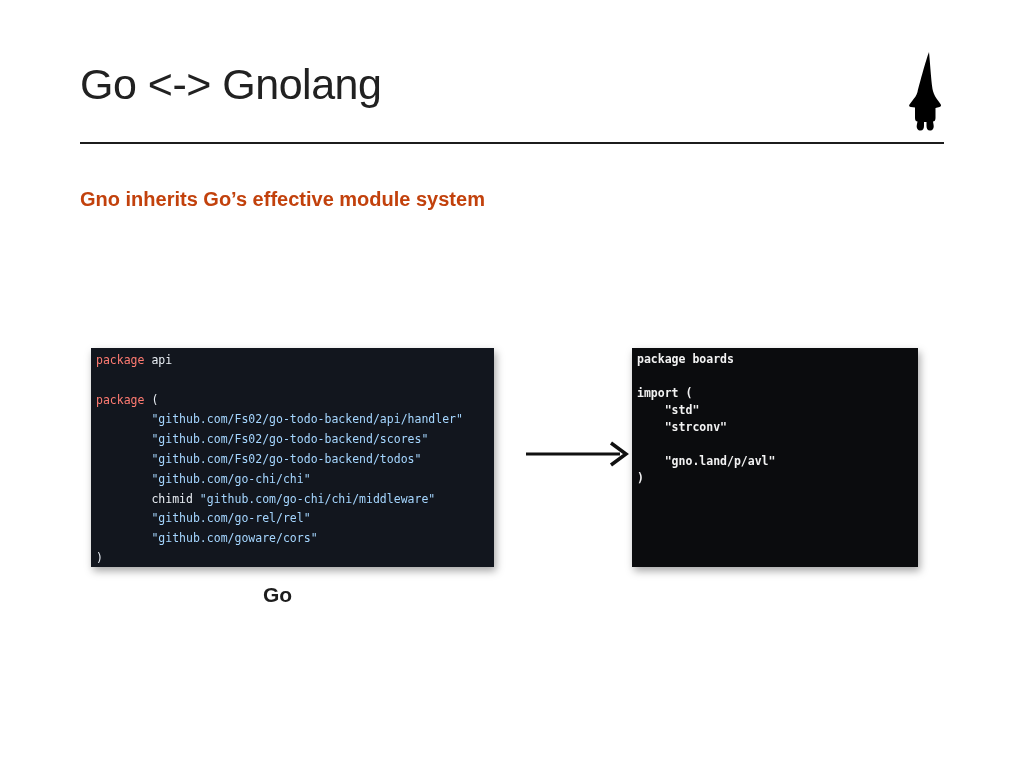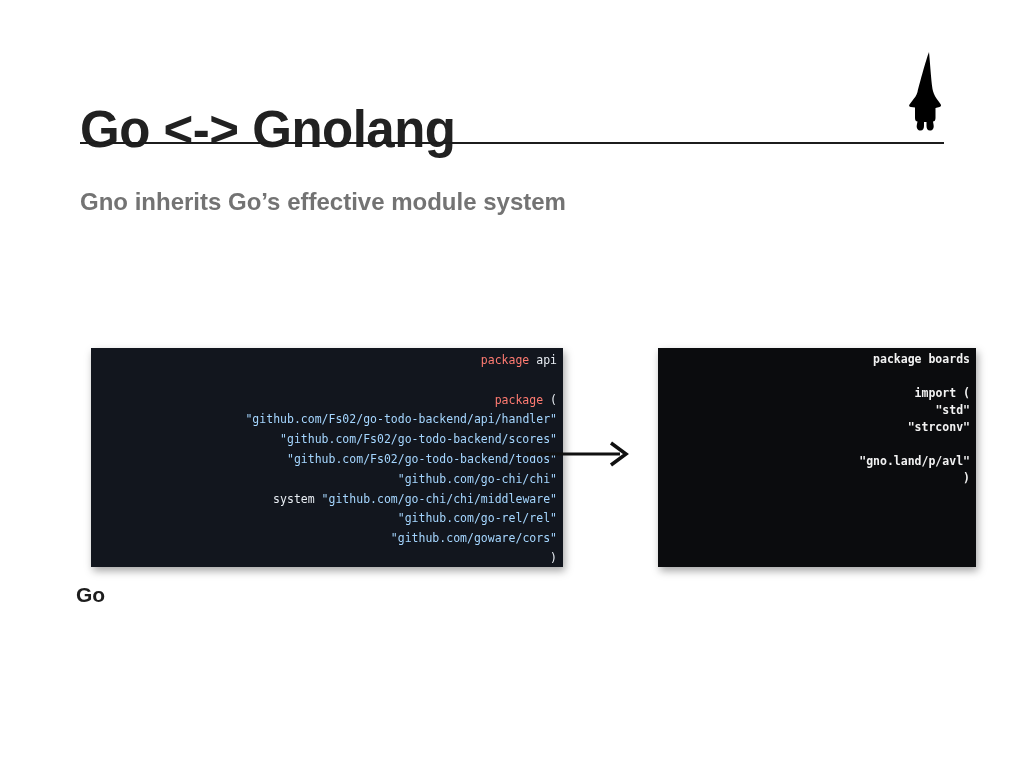--- a/index.html
+++ b/index.html
@@ -8,26 +8,25 @@
     width: 1024px;
     height: 768px;
     background: #ffffff;
     overflow: hidden;
     font-family: "Liberation Sans", sans-serif;
   }
   .page-title {
     position: absolute;
     left: 80px;
     top: 60px;
-    font-size: 51px;
-    font-weight: 700;
+    font-size: 43px;
+    font-weight: 400;
     letter-spacing: -0.5px;
     color: var(--title-text, #212121);
     white-space: nowrap;
-    margin-top: 40px;
   }
   .title-divider {
     position: absolute;
     left: 80px;
     top: 142px;
     width: 864px;
     height: 2px;
     background: #1c1c1c;
   }
   .gnome-logo {
@@ -35,52 +34,50 @@
     left: 903px;
     top: 52px;
     width: 44px;
     height: 80px;
   }
   .gnome-logo svg { width: 100%; height: 100%; }
   .slide-subtitle {
     position: absolute;
     left: 80px;
     top: 188px;
-    font-size: 24px;
+    font-size: 20px;
     font-weight: 700;
-    color: #737373;
+    color: #c2410c;
     white-space: nowrap;
   }
   .code-block {
     position: absolute;
     top: 348px;
     height: 219px;
     box-sizing: border-box;
     padding: 3px 6px 0 5px;
     overflow: hidden;
     box-shadow: 2px 4px 8px rgba(0, 0, 0, 0.35);
     font-family: "DejaVu Sans Mono", monospace;
     font-size: 11.5px;
   }
   .code-block.code-left {
     left: 91px;
-    width: 472px;
+    width: 403px;
     background: var(--left-bg, #12161e);
     color: var(--left-text, #e8edf3);
     line-height: 19.8px;
-    text-align: right;
   }
   .code-block.code-right {
-    left: 658px;
-    width: 318px;
+    left: 632px;
+    width: 286px;
     background: var(--right-bg, #0b0c0e);
     color: var(--right-text, #f2f2f2);
     font-weight: 700;
     line-height: 17px;
-    text-align: right;
   }
   .code-line { white-space: pre; }
   .code-left .tok-kw  { color: var(--kw, #ff7b72); }
   .code-left .tok-str { color: var(--str, #a5d6ff); }
   .code-left .tok-pln { color: var(--left-text, #e8edf3); }
   .code-right .tok-kw,
   .code-right .tok-str,
   .code-right .tok-pln { color: var(--right-text, #f2f2f2); }
   .arrow-right {
     position: absolute;
@@ -88,20 +85,21 @@
     top: 438px;
     width: 108px;
     height: 32px;
   }
   .panel-label {
     position: absolute;
     top: 583px;
     font-size: 21px;
     font-weight: 700;
     color: #1d1d1d;
+    text-align: center;
   }
   .panel-label.label-go  { left: 76px;  width: 403px; }
   .panel-label.label-gno { left: 658px; width: 286px; }
 </style>
 </head>
 <body>
 
 <div class="slide">
 
   <div class="page-title">Go &lt;-&gt; Gnolang</div>
@@ -132,21 +130,21 @@
   <div class="slide-subtitle">Gno inherits Go’s effective module system</div>
 
   <div class="code-block code-left">
       <div class="code-line"><span class="tok-kw">package</span><span class="tok-pln"> api</span></div>
       <div class="code-line">&nbsp;</div>
       <div class="code-line"><span class="tok-kw">package</span><span class="tok-pln"> (</span></div>
       <div class="code-line"><span class="tok-pln">        </span><span class="tok-str">"github.com/Fs02/go-todo-backend/api/handler"</span></div>
       <div class="code-line"><span class="tok-pln">        </span><span class="tok-str">"github.com/Fs02/go-todo-backend/scores"</span></div>
       <div class="code-line"><span class="tok-pln">        </span><span class="tok-str">"github.com/Fs02/go-todo-backend/todos"</span></div>
       <div class="code-line"><span class="tok-pln">        </span><span class="tok-str">"github.com/go-chi/chi"</span></div>
-      <div class="code-line"><span class="tok-pln">        system </span><span class="tok-str">"github.com/go-chi/chi/middleware"</span></div>
+      <div class="code-line"><span class="tok-pln">        chimid </span><span class="tok-str">"github.com/go-chi/chi/middleware"</span></div>
       <div class="code-line"><span class="tok-pln">        </span><span class="tok-str">"github.com/go-rel/rel"</span></div>
       <div class="code-line"><span class="tok-pln">        </span><span class="tok-str">"github.com/goware/cors"</span></div>
       <div class="code-line"><span class="tok-pln">)</span></div>
     </div>
 
   <div class="arrow-right">
     <svg viewBox="0 0 108 32" xmlns="http://www.w3.org/2000/svg" aria-hidden="true">
       <path d="M2 16 H96" stroke="#111111" stroke-width="3" fill="none"></path>
       <path d="M87 5 L102 16 L87 27" stroke="#111111" stroke-width="3.5" fill="none"></path>
     </svg>

